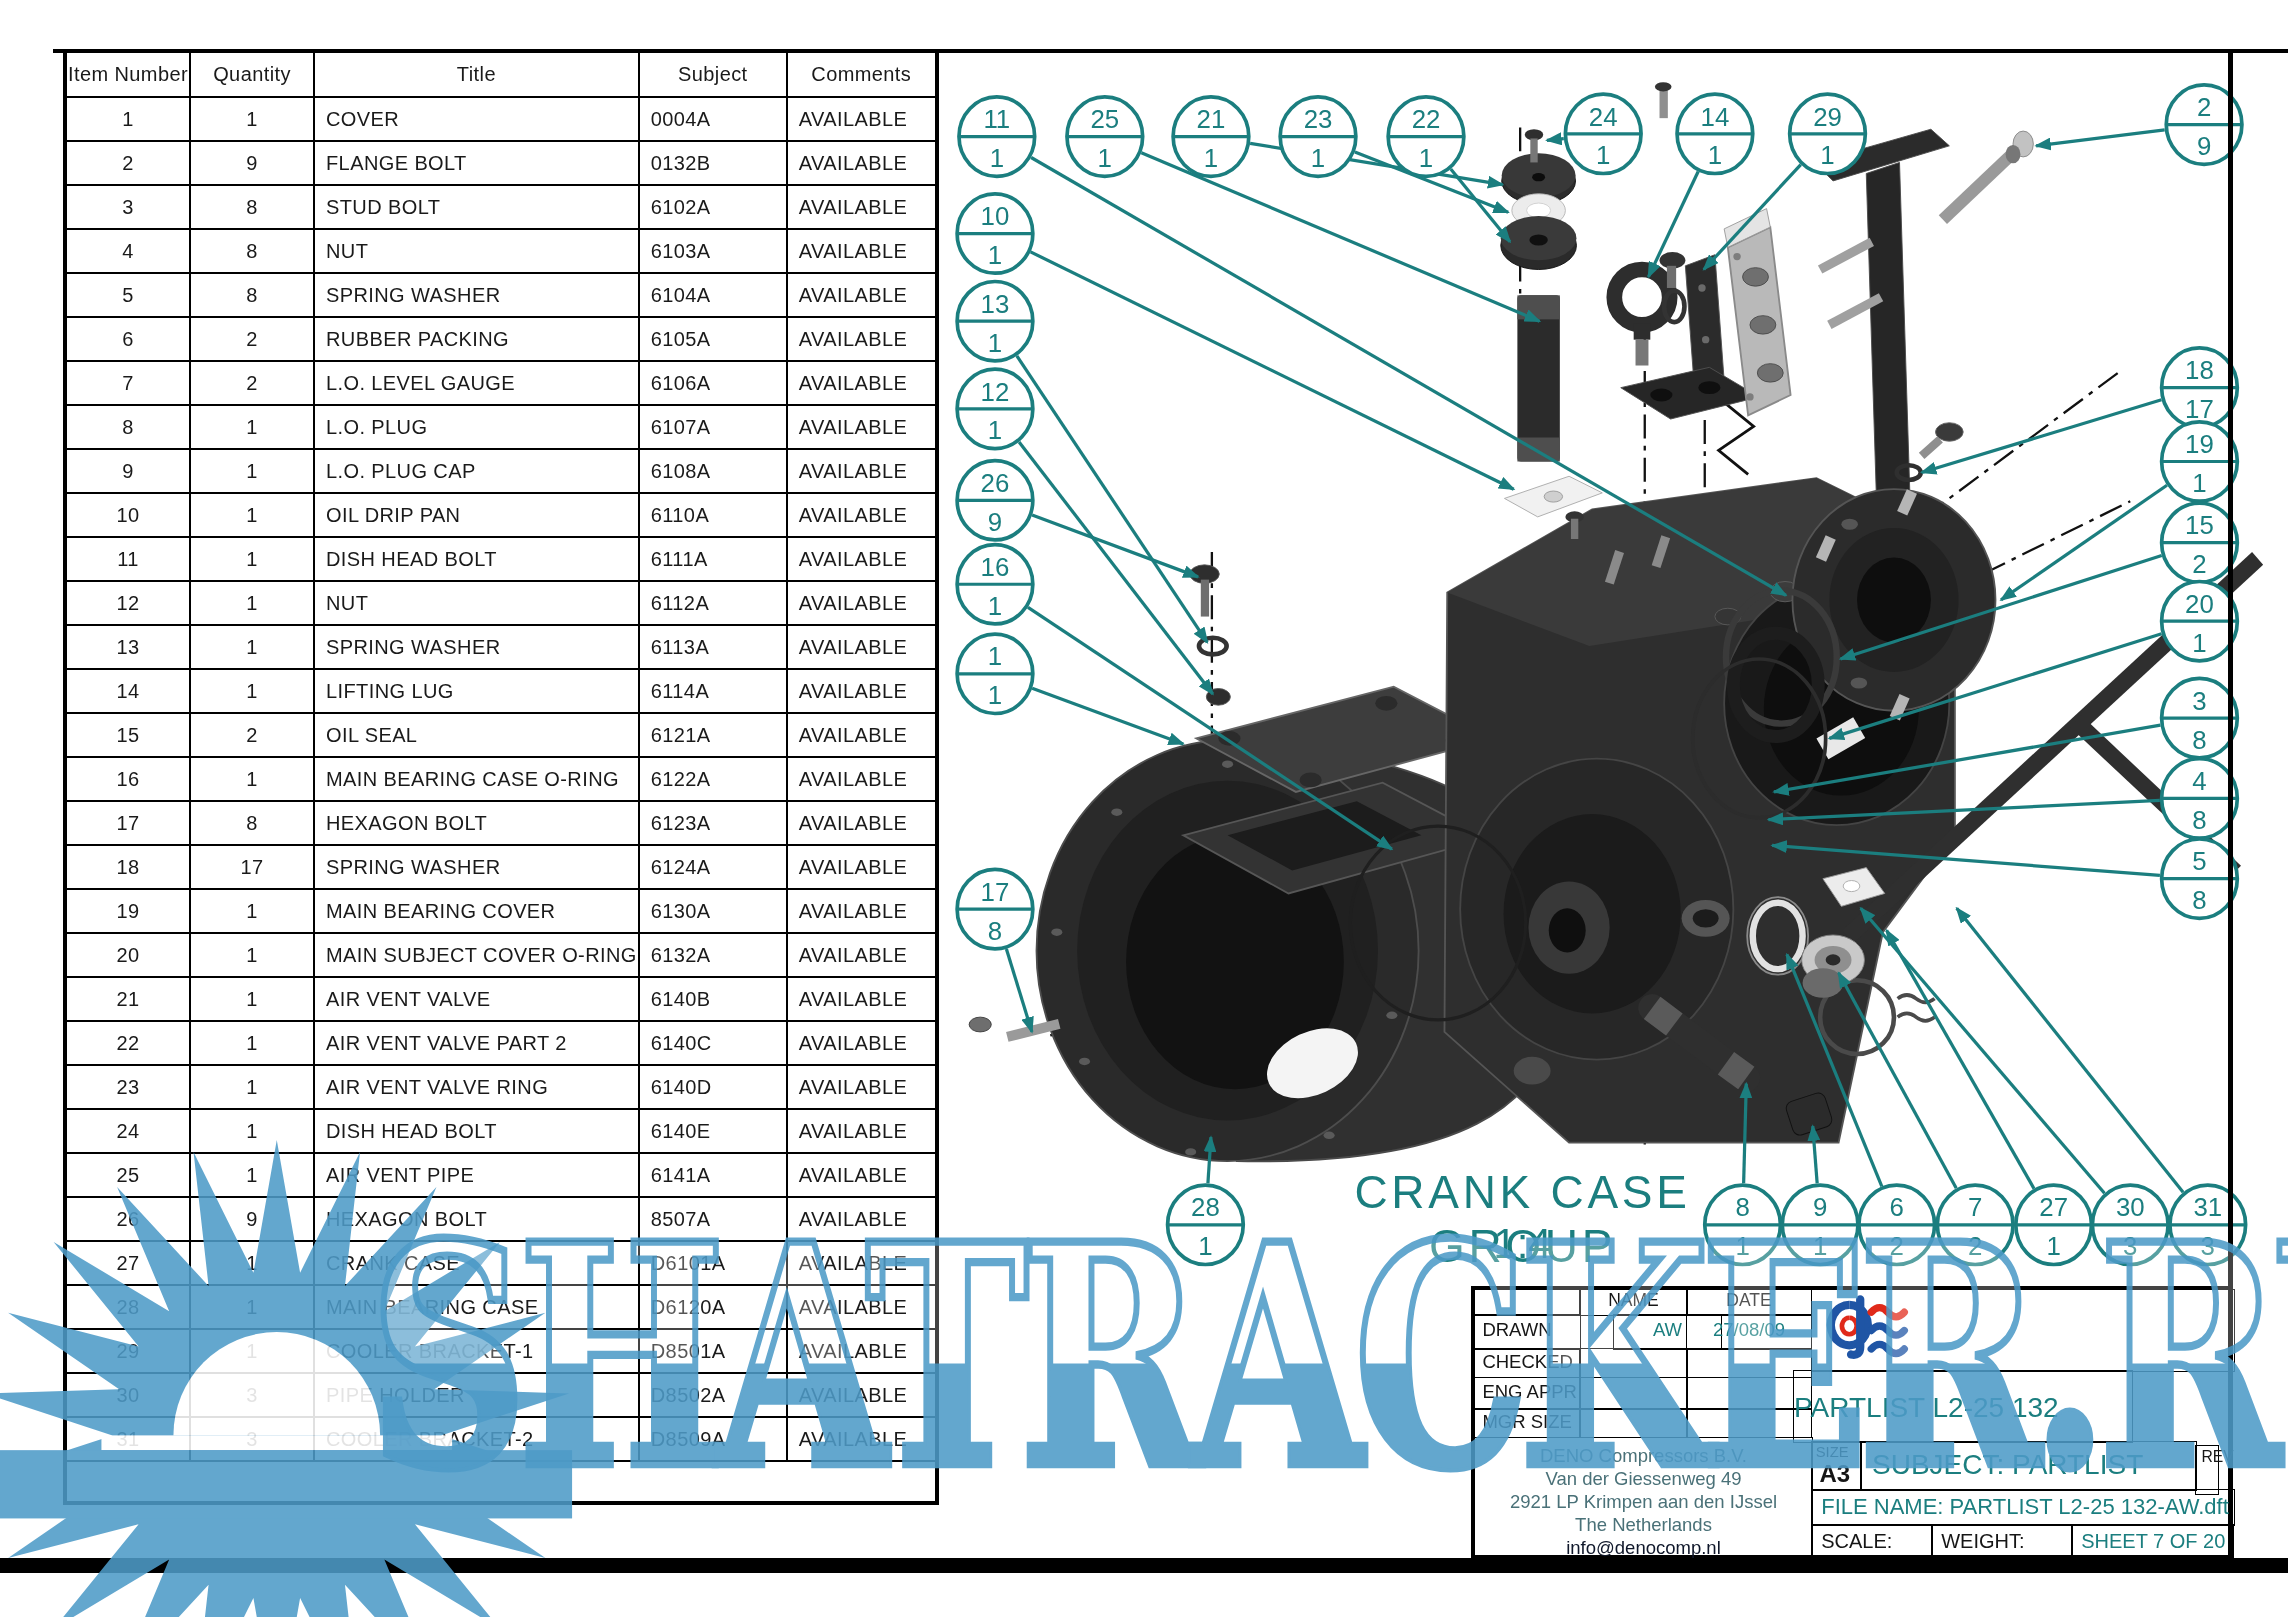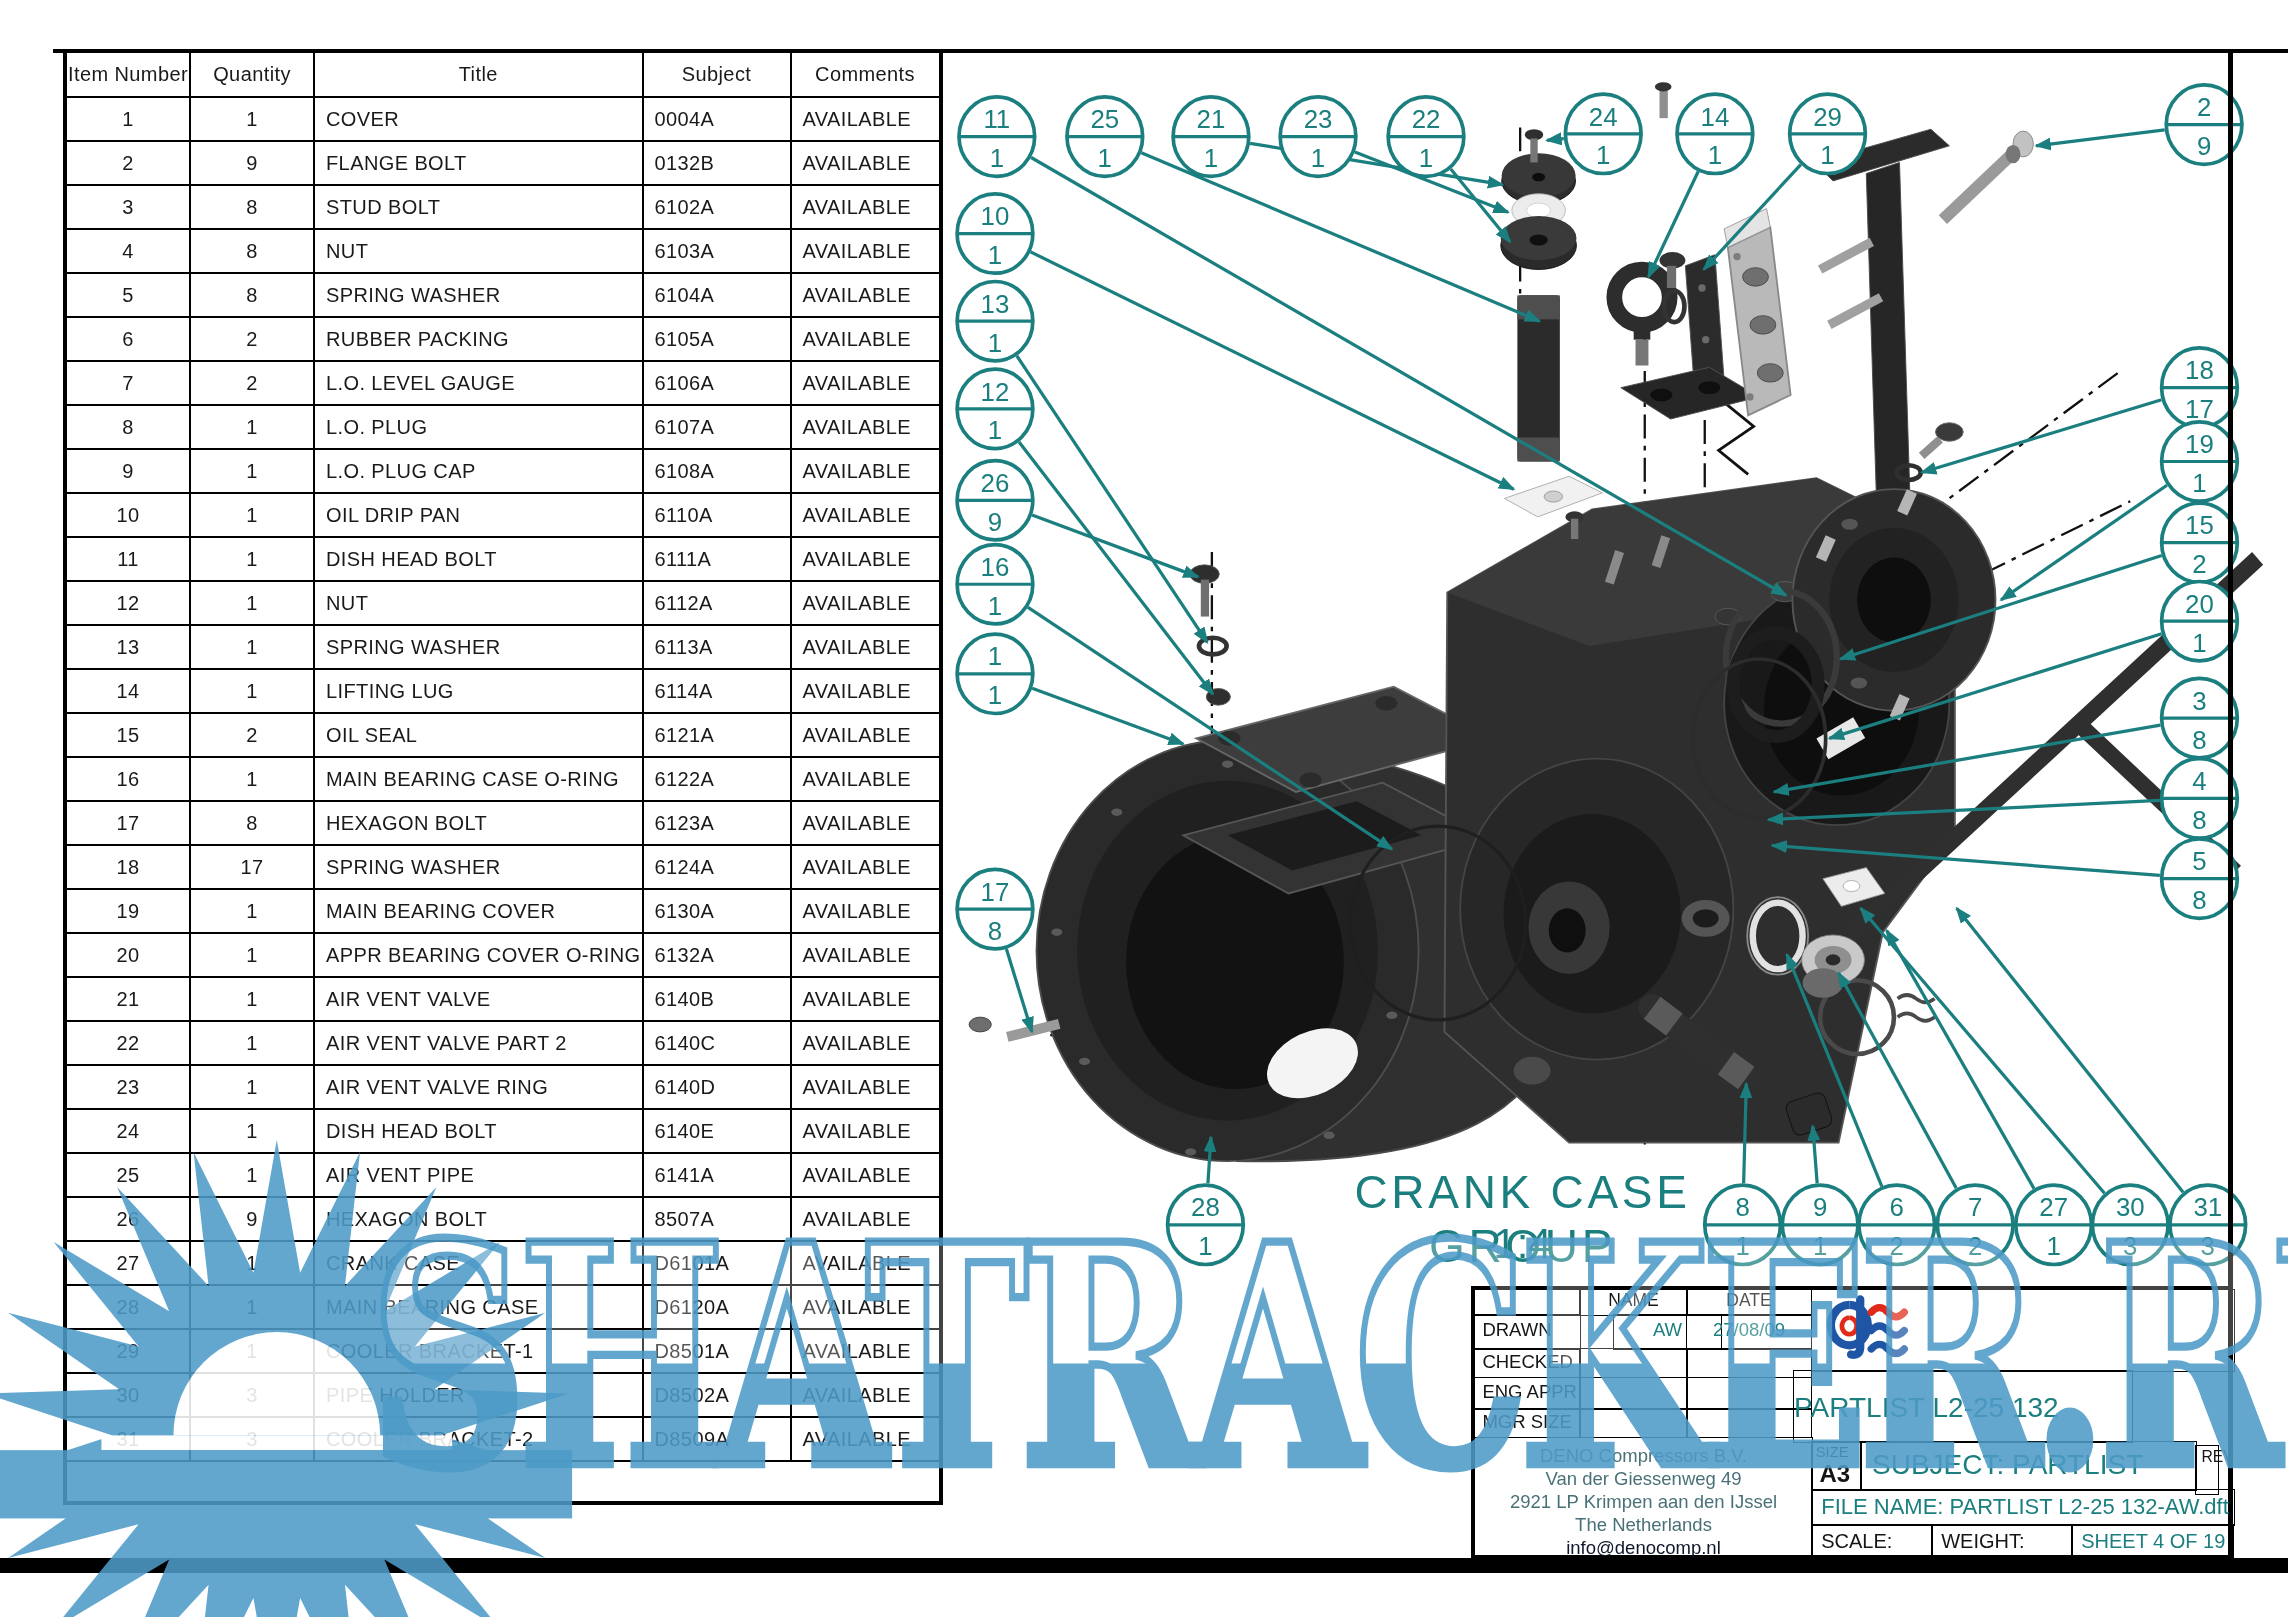--- a/index.html
+++ b/index.html
@@ -191,21 +191,21 @@
         <tr>
           <td class="c">19</td>
           <td class="c">1</td>
           <td class="l">MAIN BEARING COVER</td>
           <td class="l">6130A</td>
           <td class="l">AVAILABLE</td>
         </tr>
         <tr>
           <td class="c">20</td>
           <td class="c">1</td>
-          <td class="l">APPR BEARING COVER O-RING</td>
+          <td class="l">MAIN SUBJECT COVER O-RING</td>
           <td class="l">6132A</td>
           <td class="l">AVAILABLE</td>
         </tr>
         <tr>
           <td class="c">21</td>
           <td class="c">1</td>
           <td class="l">AIR VENT VALVE</td>
           <td class="l">6140B</td>
           <td class="l">AVAILABLE</td>
         </tr>
@@ -745,21 +745,21 @@
       <div class="tb-small" style="padding:1.8px 3.7px 0 3.7px;">SIZE</div>
       <div style="font-size:24px;font-weight:bold;padding-left:7.4px;">A3</div>
     </div>
     <div class="tb-cell tealtxt" style="left:386px;top:152px;width:337px;height:50px;font-size:28px;line-height:46px;padding-left:11px;">SUBJECT: PARTLIST</div>
     <div class="tb-cell" style="left:721px;top:156px;width:24px;height:50px;font-size:15.7px;padding:1.8px 0 0 5.5px;">REV</div>
 
     <div class="tb-cell tealtxt" style="left:337px;top:200px;width:424px;height:37px;font-size:22px;line-height:33px;padding-left:9.2px;">FILE NAME: PARTLIST L2-25 132-AW.dft</div>
 
     <div class="tb-cell" style="left:337px;top:235px;width:122px;height:37px;font-size:20px;line-height:33px;padding-left:9.2px;">SCALE:</div>
     <div class="tb-cell" style="left:457px;top:235px;width:142px;height:37px;font-size:20px;line-height:33px;padding-left:9.2px;">WEIGHT:</div>
-    <div class="tb-cell tealtxt" style="left:597px;top:235px;width:163px;height:37px;font-size:20px;line-height:33px;padding-left:9.2px;">SHEET 4 OF 19</div>
+    <div class="tb-cell tealtxt" style="left:597px;top:235px;width:163px;height:37px;font-size:20px;line-height:33px;padding-left:9.2px;">SHEET 7 OF 20</div>
   </div>
 
   <div id="watermark">
     <svg width="646" height="646" viewBox="0 0 700 700" style="position:absolute;left:-37px;top:1117px;opacity:.88;">
       <polygon id="sun-burst" fill="#4e9bc8" points="340.0,25.0 365.3,168.8 430.2,38.0 413.9,183.1 513.0,75.8 456.6,210.5 581.8,135.4 489.7,248.8 631.1,212.1 510.8,294.9 656.7,299.5 518.0,345.0 656.7,390.5 510.8,395.1 631.1,477.9 489.7,441.2 581.8,554.6 456.6,479.5 513.0,614.2 413.9,506.9 430.2,652.0 365.3,521.2 340.0,665.0 314.7,521.2 249.8,652.0 266.1,506.9 167.0,614.2 223.4,479.5 98.2,554.6 190.3,441.2 48.9,477.9 169.2,395.1 23.3,390.5 162.0,345.0 23.3,299.5 169.2,294.9 48.9,212.1 190.3,248.8 98.2,135.4 223.4,210.5 167.0,75.8 266.1,183.1 249.8,38.0 314.7,168.8"></polygon>
       <path d="M228,345 A112,112 0 0 1 452,345 Z" fill="#ffffff"></path>
       <rect x="150" y="345" width="380" height="16" fill="#ffffff"></rect>
       <rect x="20" y="361" width="640" height="74" fill="#4e9bc8"></rect>
     </svg>
     <div class="wm-wrap">

